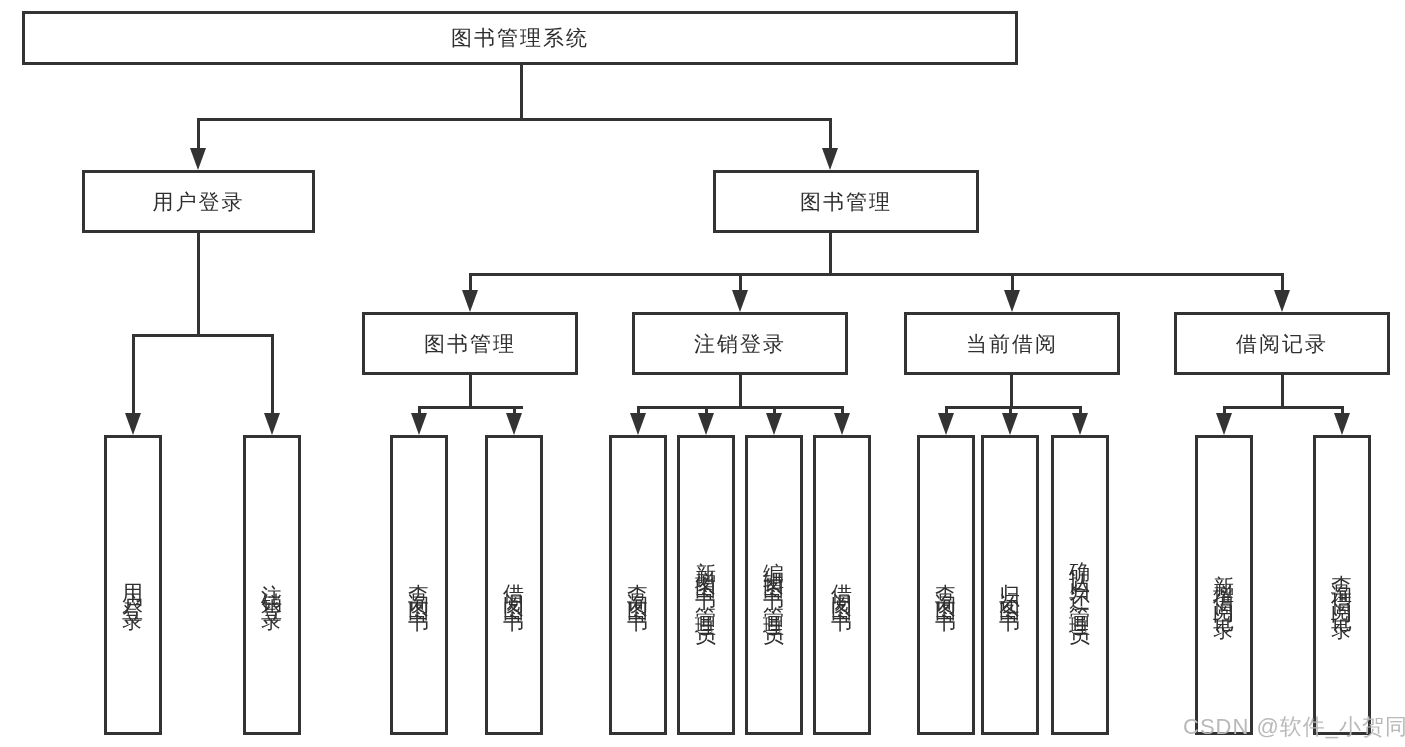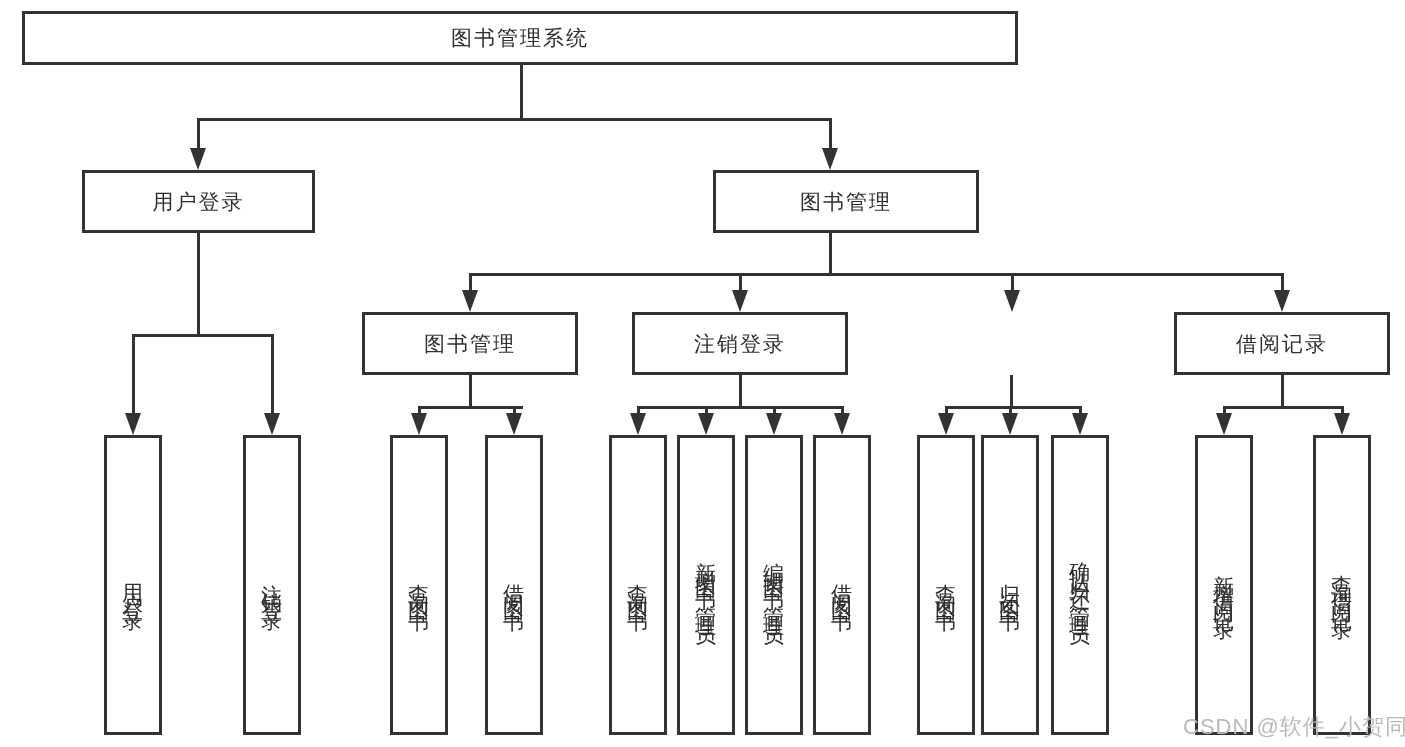--- a/index.html
+++ b/index.html
@@ -95,20 +95,23 @@
   <div class="arrow" style="left:1004px;top:290px;"></div>
   <div class="vline" style="left:1281px;top:273px;height:22px;"></div>
   <div class="arrow" style="left:1274px;top:290px;"></div>
 
   <div class="box hdr" style="left:362px;top:312px;width:216px;height:63px;">
     <span>图书管理</span>
   </div>
   <div class="box hdr" style="left:632px;top:312px;width:216px;height:63px;">
     <span>注销登录</span>
   </div>
+  <div class="box hdr" style="left:904px;top:312px;width:216px;height:63px;">
+    <span>当前借阅</span>
+  </div>
   <div class="box hdr" style="left:1174px;top:312px;width:216px;height:63px;">
     <span>借阅记录</span>
   </div>
 
   <div class="vline" style="left:469px;top:375px;height:34px;"></div>
   <div class="hline" style="left:418px;top:406px;width:105px;"></div>
   <div class="vline" style="left:418px;top:406px;height:22px;"></div>
   <div class="arrow" style="left:411px;top:413px;"></div>
   <div class="vline" style="left:513px;top:406px;height:22px;"></div>
   <div class="arrow" style="left:506px;top:413px;"></div>

